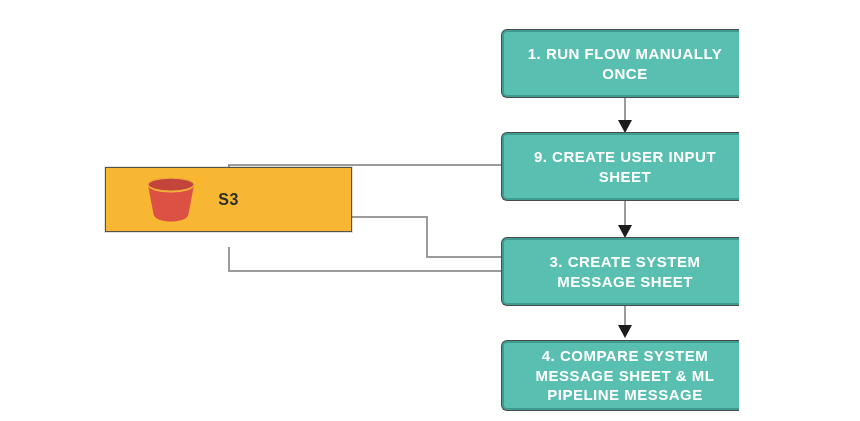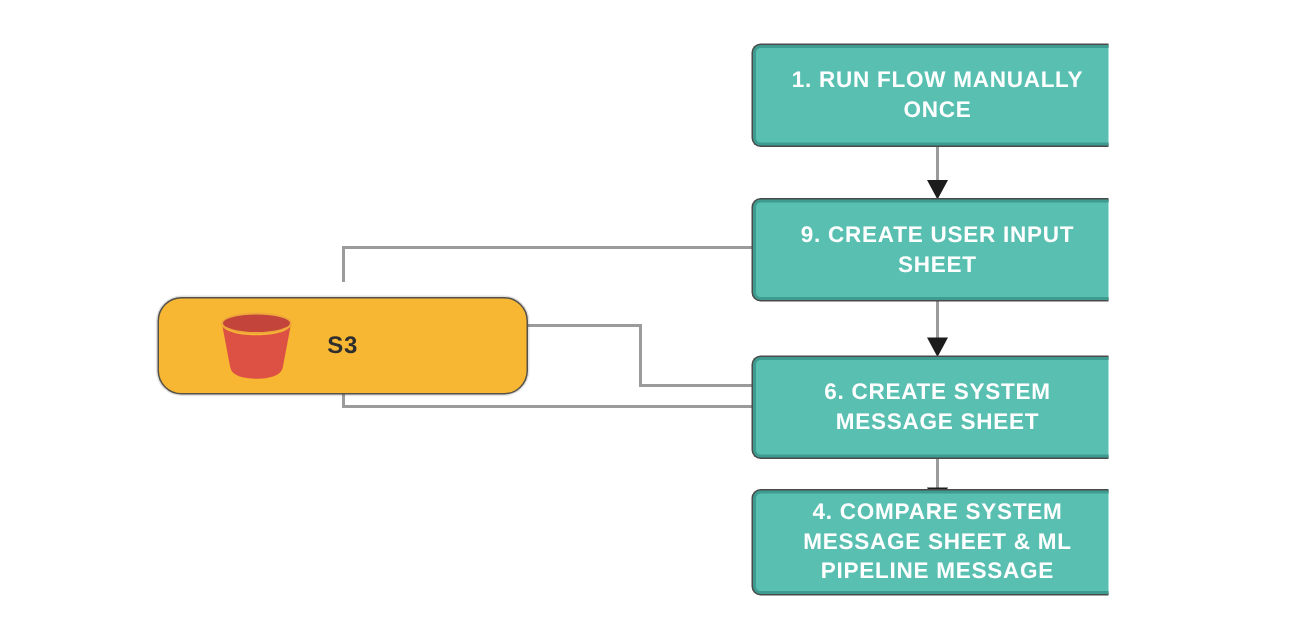--- a/index.html
+++ b/index.html
@@ -15,30 +15,30 @@
     border-radius:5px;
     box-shadow:0 0 0 1px var(--box_outline,#3c3c3c);
     display:flex;align-items:center;justify-content:center;
     color:var(--box_text,#fff);font-weight:700;font-size:15px;line-height:19.5px;
     text-align:center;letter-spacing:0.5px;
   }
   .step .lbl{display:block;}
   .step1{top:30px;height:67px}
   .step2{top:133px;height:67px}
   .step3{top:238px;height:67px}
-  .step4{top:327px;height:69px}
+  .step4{top:341px;height:69px}
   .step1 .lbl{max-width:215px}
   .step2 .lbl{max-width:215px}
   .step3 .lbl{max-width:175px}
   .step4 .lbl{max-width:190px}
   .s3box{
-    position:absolute;left:105px;top:198px;width:247px;height:65px;box-sizing:border-box;
+    position:absolute;left:105px;top:167px;width:247px;height:65px;box-sizing:border-box;
     background:var(--s3_fill,#F7B733);
     border:1px solid var(--s3_border,#56524A);
-    border-radius:16px;
+    border-radius:0;
     box-shadow:0 0 0 1px rgba(0,0,0,0.12);
     text-decoration:underline;
   }
   .s3box .bucket{
     position:absolute;left:40px;top:50%;transform:translateY(-50%);
     width:50px;height:46px;
   }
   .s3box .s3lbl{
     position:absolute;left:0;right:0;top:50%;transform:translateY(-50%);
     text-align:center;font-size:16px;font-weight:700;
@@ -70,21 +70,21 @@
 
   <div class="step step1">
     <span class="lbl">1. RUN FLOW MANUALLY ONCE</span>
   </div>
 
   <div class="step step2">
     <span class="lbl">9. CREATE USER INPUT SHEET</span>
   </div>
 
   <div class="step step3">
-    <span class="lbl">6. CREATE SYSTEM MESSAGE SHEET</span>
+    <span class="lbl">3. CREATE SYSTEM MESSAGE SHEET</span>
   </div>
 
   <div class="step step4">
     <span class="lbl">4. COMPARE SYSTEM MESSAGE SHEET &amp; ML PIPELINE MESSAGE</span>
   </div>
 
   <div class="s3box">
     <svg class="bucket" viewBox="0 0 100 92" xmlns="http://www.w3.org/2000/svg">
       <path d="M4 16 C4 25 24 31 50 31 C76 31 96 25 96 16 L85 74 C83 85 67 89 50 89 C33 89 17 85 15 74 Z" style="fill:var(--bucket_body)"></path>
       <ellipse cx="50" cy="15" rx="46" ry="13" style="fill:var(--bucket_lid);stroke:var(--bucket_rim);stroke-width:2.5"></ellipse>

